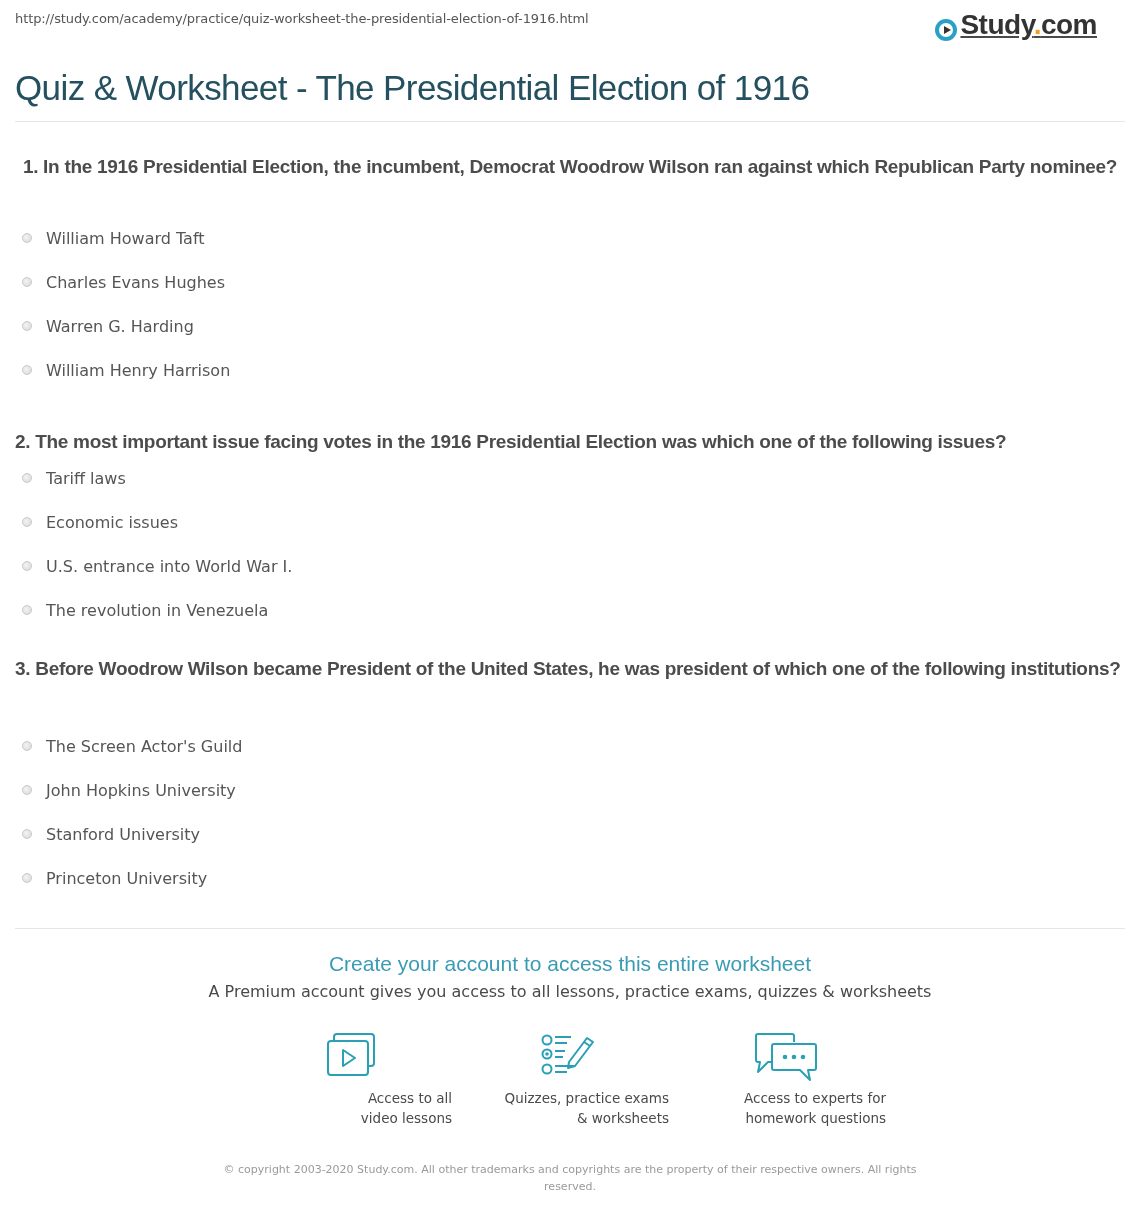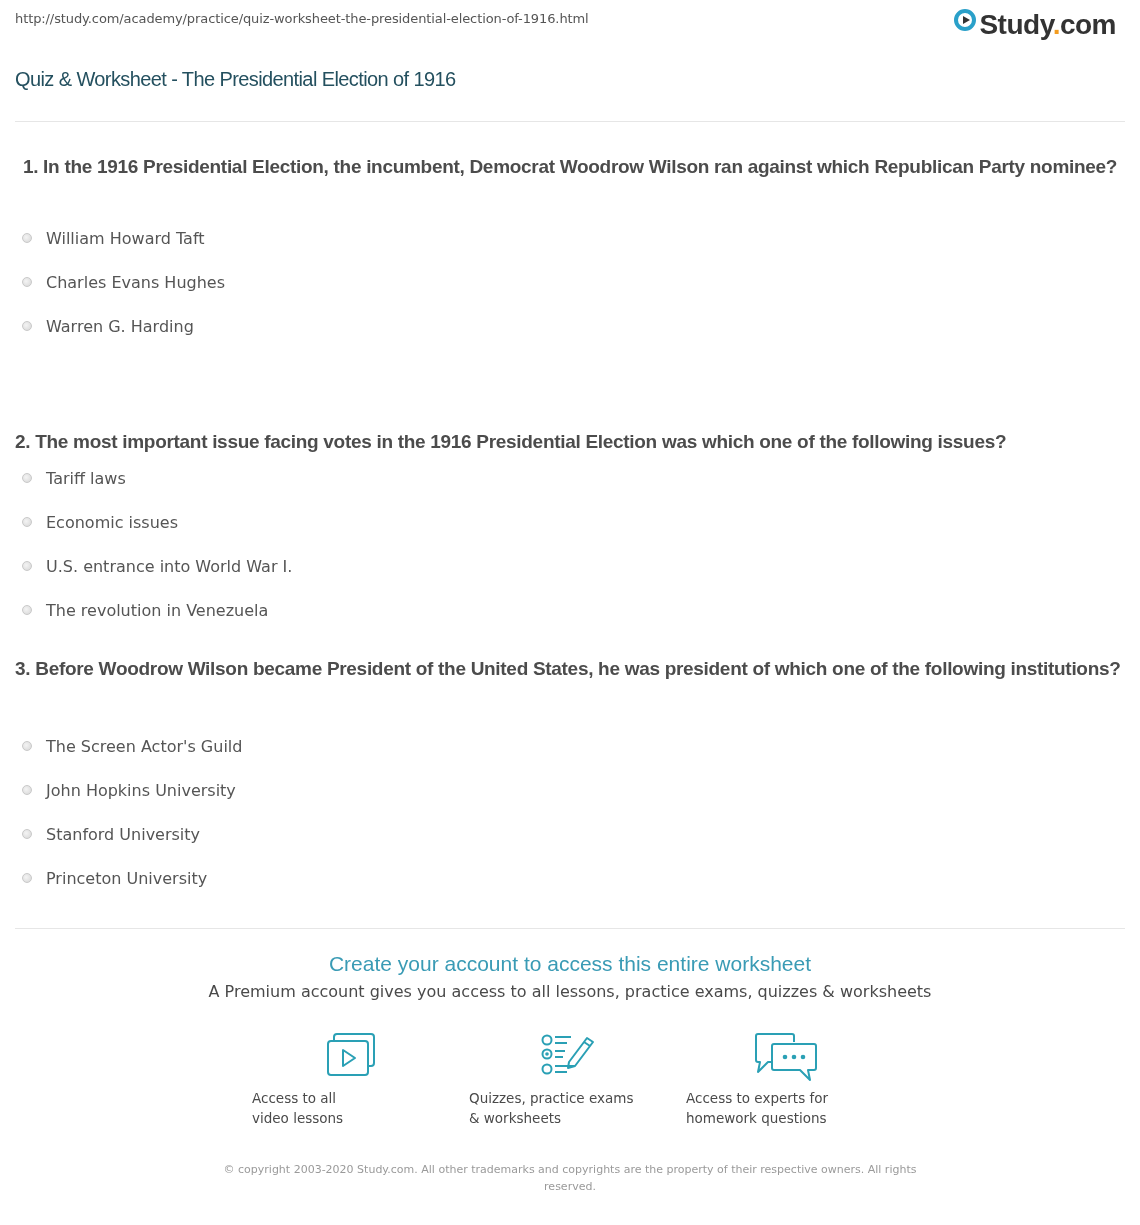--- a/index.html
+++ b/index.html
@@ -1,32 +1,32 @@
 <!DOCTYPE html>
 <html><head>
   <meta charset="utf-8">
   <style>
     html, body { margin: 0; padding: 0; background: #ffffff; }
     body { width: 1140px; height: 1225px; position: relative; overflow: hidden; font-family: "DejaVu Sans", sans-serif; color: #4a4a4a; }
     .url { position: absolute; left: 15px; top: 11px; font-size: 13px; color: #555; letter-spacing: -0.1px; }
-    .logo { position: absolute; right: 24px; top: 9px; display: flex; align-items: flex-start; }
+    .logo { position: absolute; right: 43px; top: 9px; display: flex; align-items: flex-end; text-decoration: underline; }
     .logo-mark { width: 22px; height: 22px; border-radius: 50%; border: 4px solid #2aa0c9; box-sizing: border-box; position: relative; margin-right: 3px; border-right-color: #2aa0c9; }
     .logo-mark::after { content: ""; position: absolute; left: 5px; top: 3px; border-left: 7px solid #333; border-top: 4.5px solid transparent; border-bottom: 4.5px solid transparent; }
     .logo-text { font-size: 28px; font-weight: bold; color: #333; letter-spacing: -0.5px; font-family: "Liberation Sans", sans-serif; }
     .logo-dot { color: #f39c1f; }
-    h1 { position: absolute; left: 15px; top: 68px; margin: 0; font-size: 20px; font-weight: normal; color: #24505f; letter-spacing: -0.6px; font-family: "Liberation Sans", sans-serif; }
+    h1 { position: absolute; left: 15px; top: 68px; margin: 0; font-size: 35px; font-weight: normal; color: #24505f; letter-spacing: -0.6px; font-family: "Liberation Sans", sans-serif; }
     .rule { position: absolute; left: 15px; right: 15px; height: 1px; background: #e6e6e6; }
     .question { position: absolute; left: 15px; right: 15px; font-size: 19px; line-height: 28px; color: #4c4c4c; font-weight: bold; font-family: "Liberation Sans", sans-serif; letter-spacing: -0.3px; margin: 0; }
     .answers { position: absolute; left: 22px; margin: 0; padding: 0; list-style: none; }
     .answers li { display: flex; align-items: center; height: 44px; font-size: 16px; color: #555; }
     .radio { width: 10px; height: 10px; border-radius: 50%; background: radial-gradient(circle at 40% 40%, #f4f4f4, #d6d6d6); border: 1px solid #c9c9c9; margin-right: 14px; box-sizing: border-box; }
     .cta { position: absolute; left: 0; right: 0; text-align: center; }
     .cta-title { top: 952px; font-size: 21px; color: #3a9bb5; font-family: "Liberation Sans", sans-serif; }
     .cta-sub { top: 982px; font-size: 16px; color: #4a4a4a; }
-    .feature { position: absolute; top: 1032px; width: 200px; text-align: left; }
+    .feature { position: absolute; top: 1032px; width: 200px; text-align: right; }
     .feature svg { display: block; margin: 0 auto; }
     .feature-label { margin-top: 10px; font-size: 13.5px; line-height: 20px; color: #4a4a4a; }
     .copyright { position: absolute; top: 1161px; left: 210px; width: 720px; text-align: center; font-size: 11px; line-height: 17px; color: #9a9a9a; }
   </style>
 </head>
 <body>
 
 <div class="url">http://study.com/academy/practice/quiz-worksheet-the-presidential-election-of-1916.html</div>
 
 <div class="logo">
@@ -43,20 +43,24 @@
       <span class="radio"></span>
       <span>William Howard Taft</span>
     </li>
   <li>
       <span class="radio"></span>
       <span>Charles Evans Hughes</span>
     </li>
   <li>
       <span class="radio"></span>
       <span>Warren G. Harding</span>
+    </li>
+  <li>
+      <span class="radio"></span>
+      <span>William Henry Harrison</span>
     </li>
 </ul>
 
 <p class="question" style="top:428px;">2. The most important issue facing votes in the 1916 Presidential Election was which one of the following issues?</p>
 <ul class="answers" style="top:456px;">
   <li>
       <span class="radio"></span>
       <span>Tariff laws</span>
     </li>
   <li>

